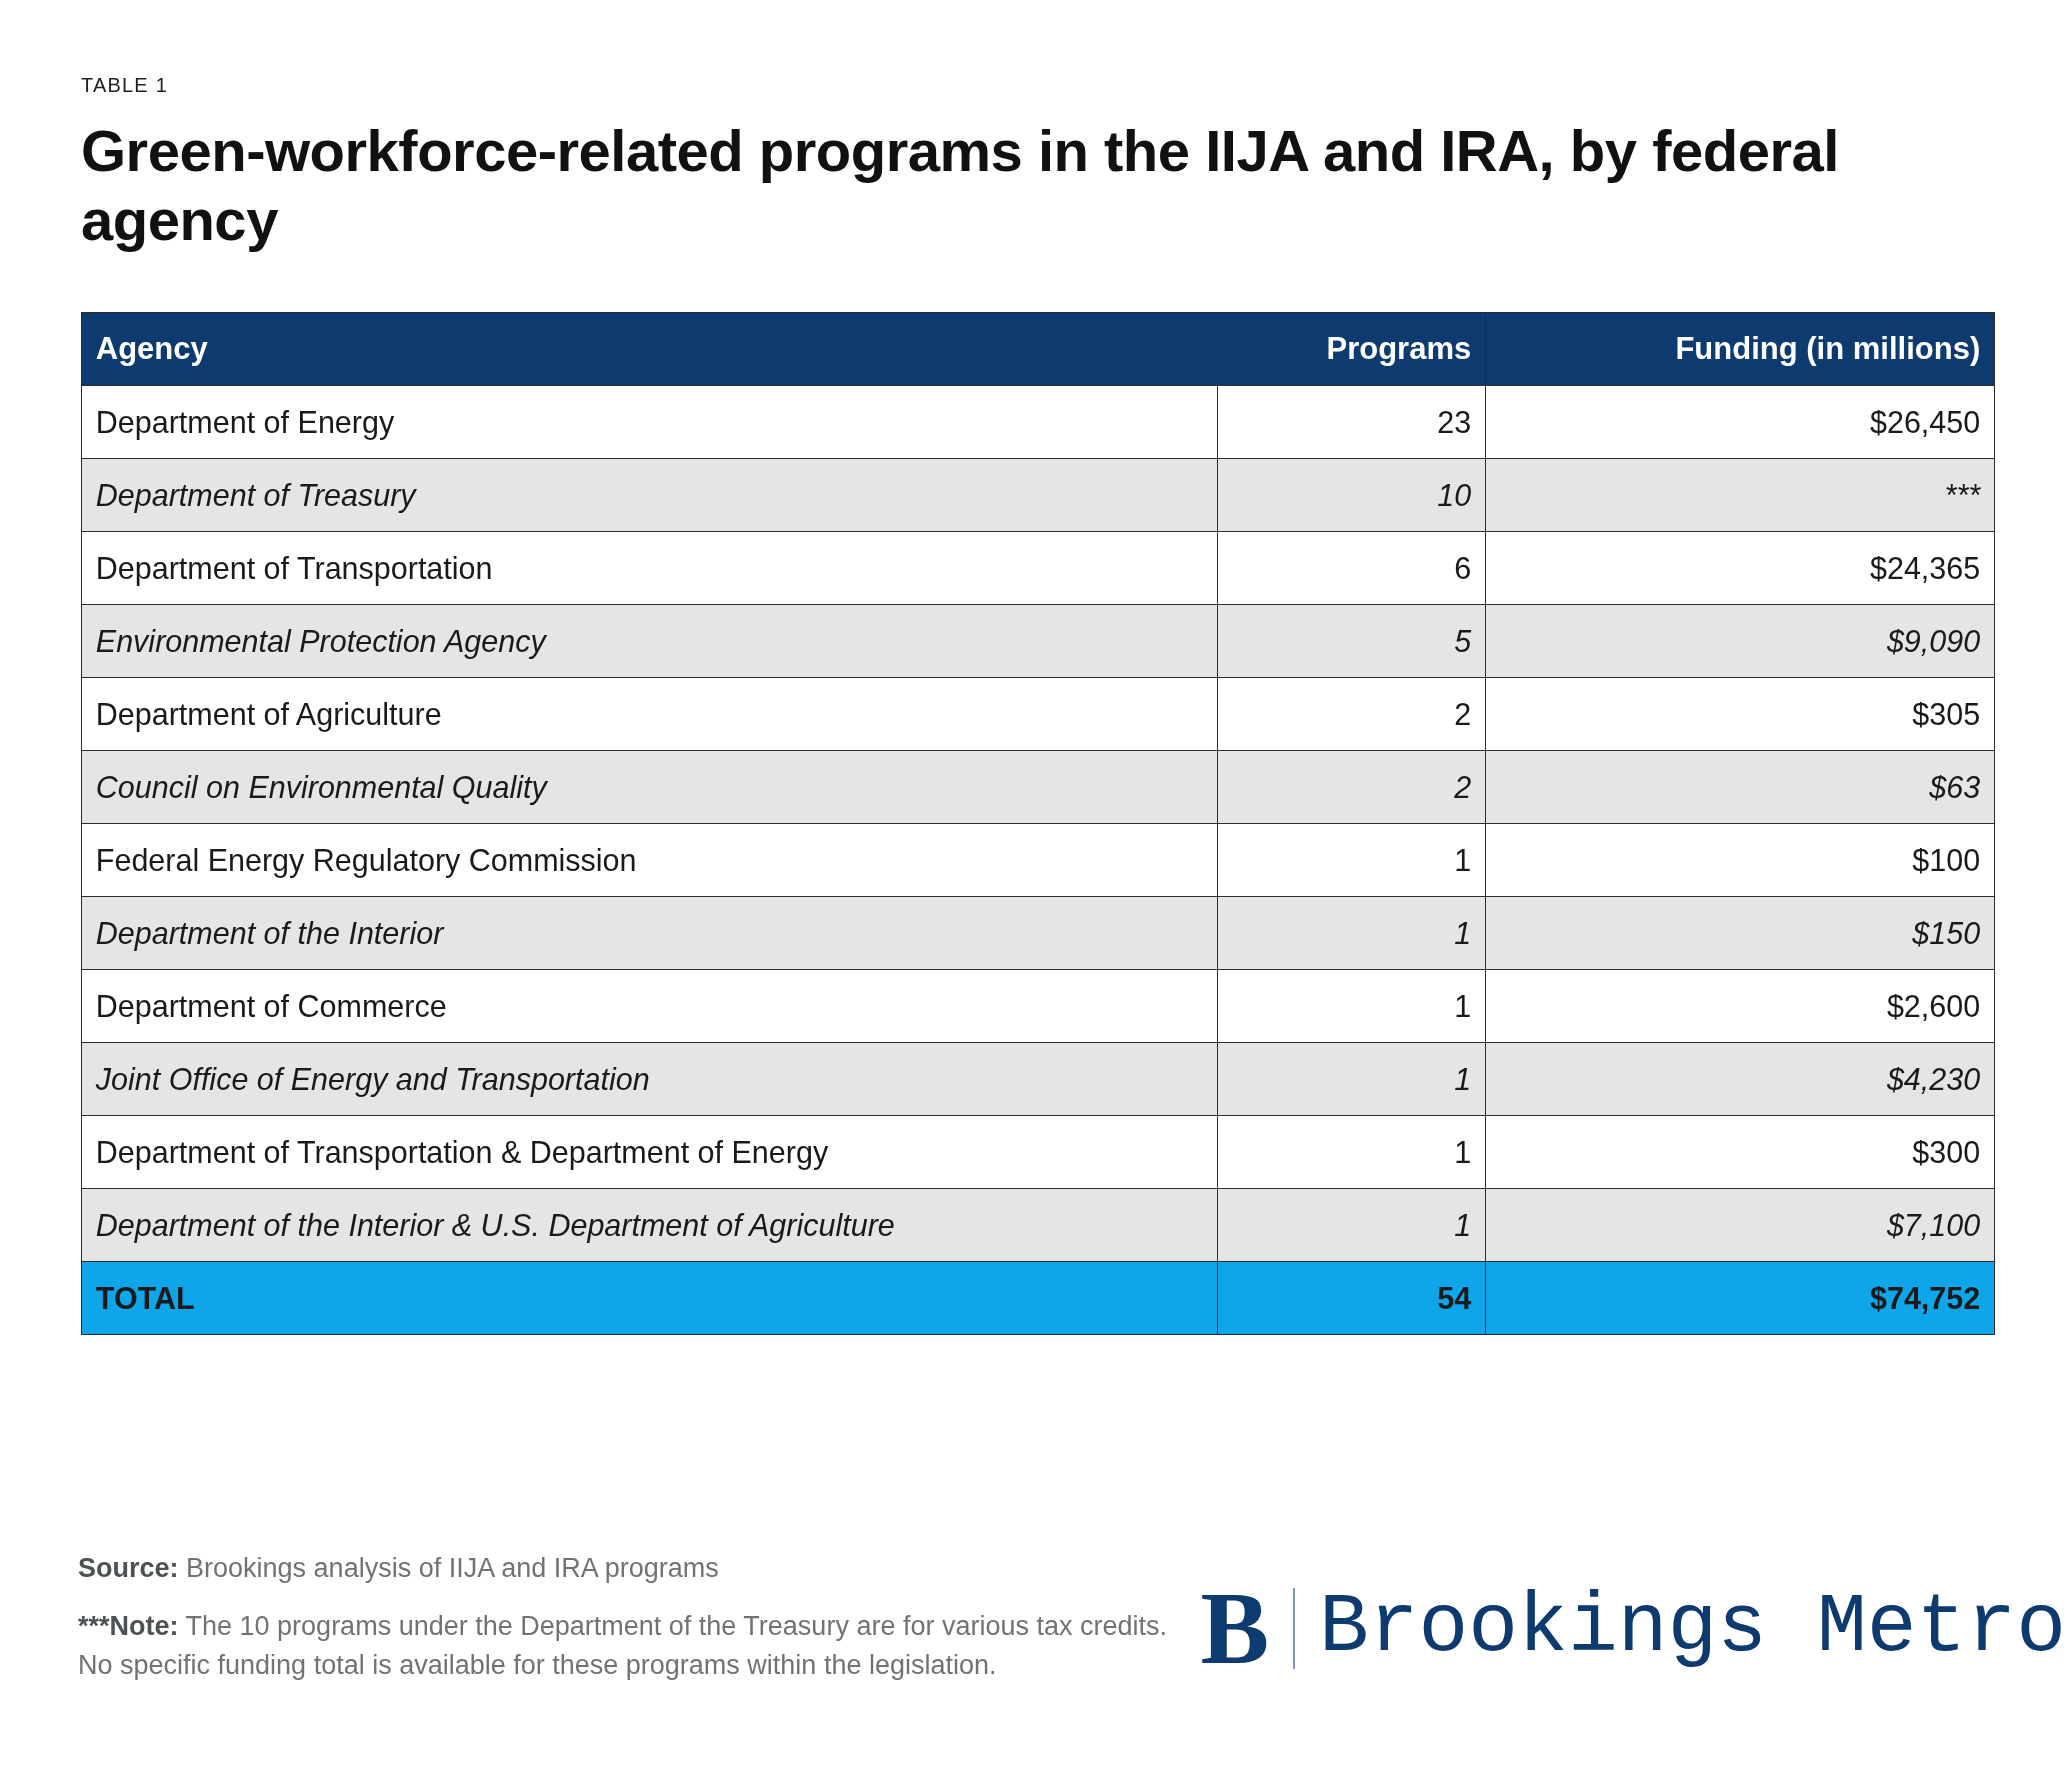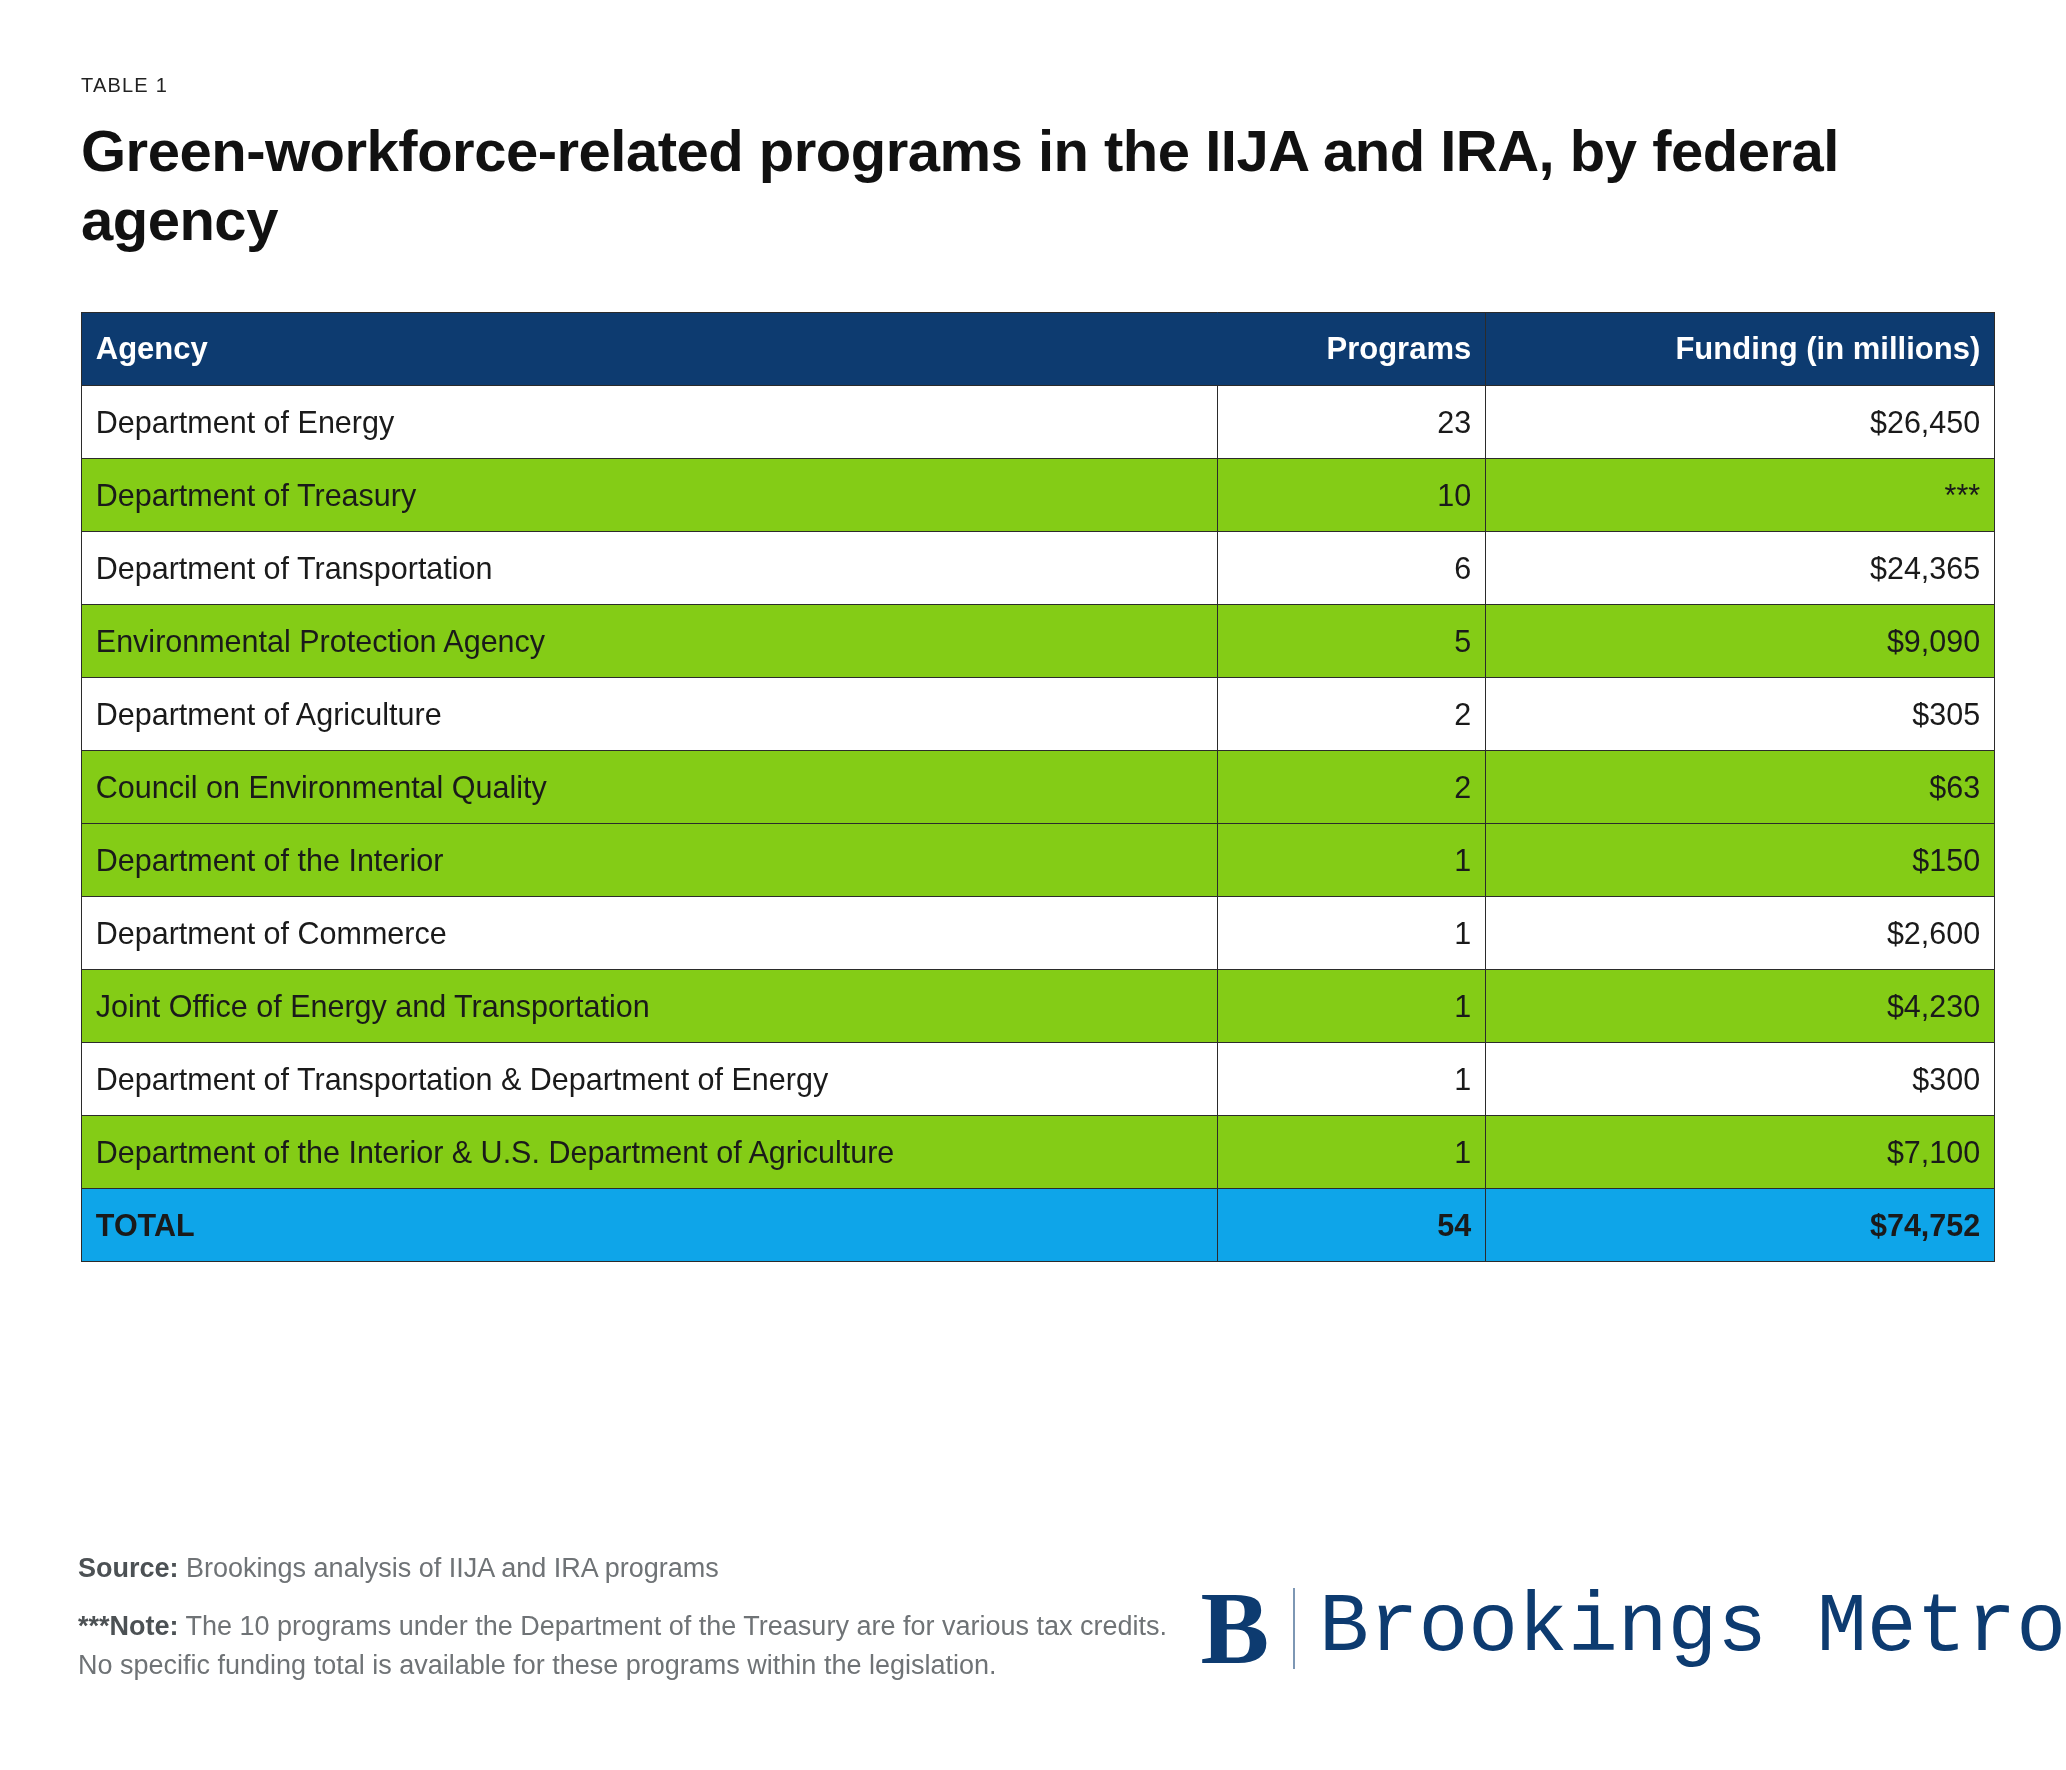--- a/index.html
+++ b/index.html
@@ -66,21 +66,22 @@
     text-align: right;
   }
   td.agency-cell {
     text-align: left;
     white-space: nowrap;
   }
   td.num-cell {
     text-align: right;
   }
   tbody tr.alt td {
-    background: #84cc16;
+    background: #e5e5e5;
+    font-style: italic;
   }
   tbody tr.total td {
     font-weight: 700;
     background: #0ea5e9;
   }
   col.c-agency { width: 1136px; }
   col.c-programs { width: 268px; }
   col.c-funding { width: 509px; }
 
   .footer {
@@ -179,20 +180,25 @@
       </tr>
       <tr>
         <td class="agency-cell">Department of Agriculture</td>
         <td class="num-cell">2</td>
         <td class="num-cell">$305</td>
       </tr>
       <tr class="alt">
         <td class="agency-cell">Council on Environmental Quality</td>
         <td class="num-cell">2</td>
         <td class="num-cell">$63</td>
+      </tr>
+      <tr>
+        <td class="agency-cell">Federal Energy Regulatory Commission</td>
+        <td class="num-cell">1</td>
+        <td class="num-cell">$100</td>
       </tr>
       <tr class="alt">
         <td class="agency-cell">Department of the Interior</td>
         <td class="num-cell">1</td>
         <td class="num-cell">$150</td>
       </tr>
       <tr>
         <td class="agency-cell">Department of Commerce</td>
         <td class="num-cell">1</td>
         <td class="num-cell">$2,600</td>

